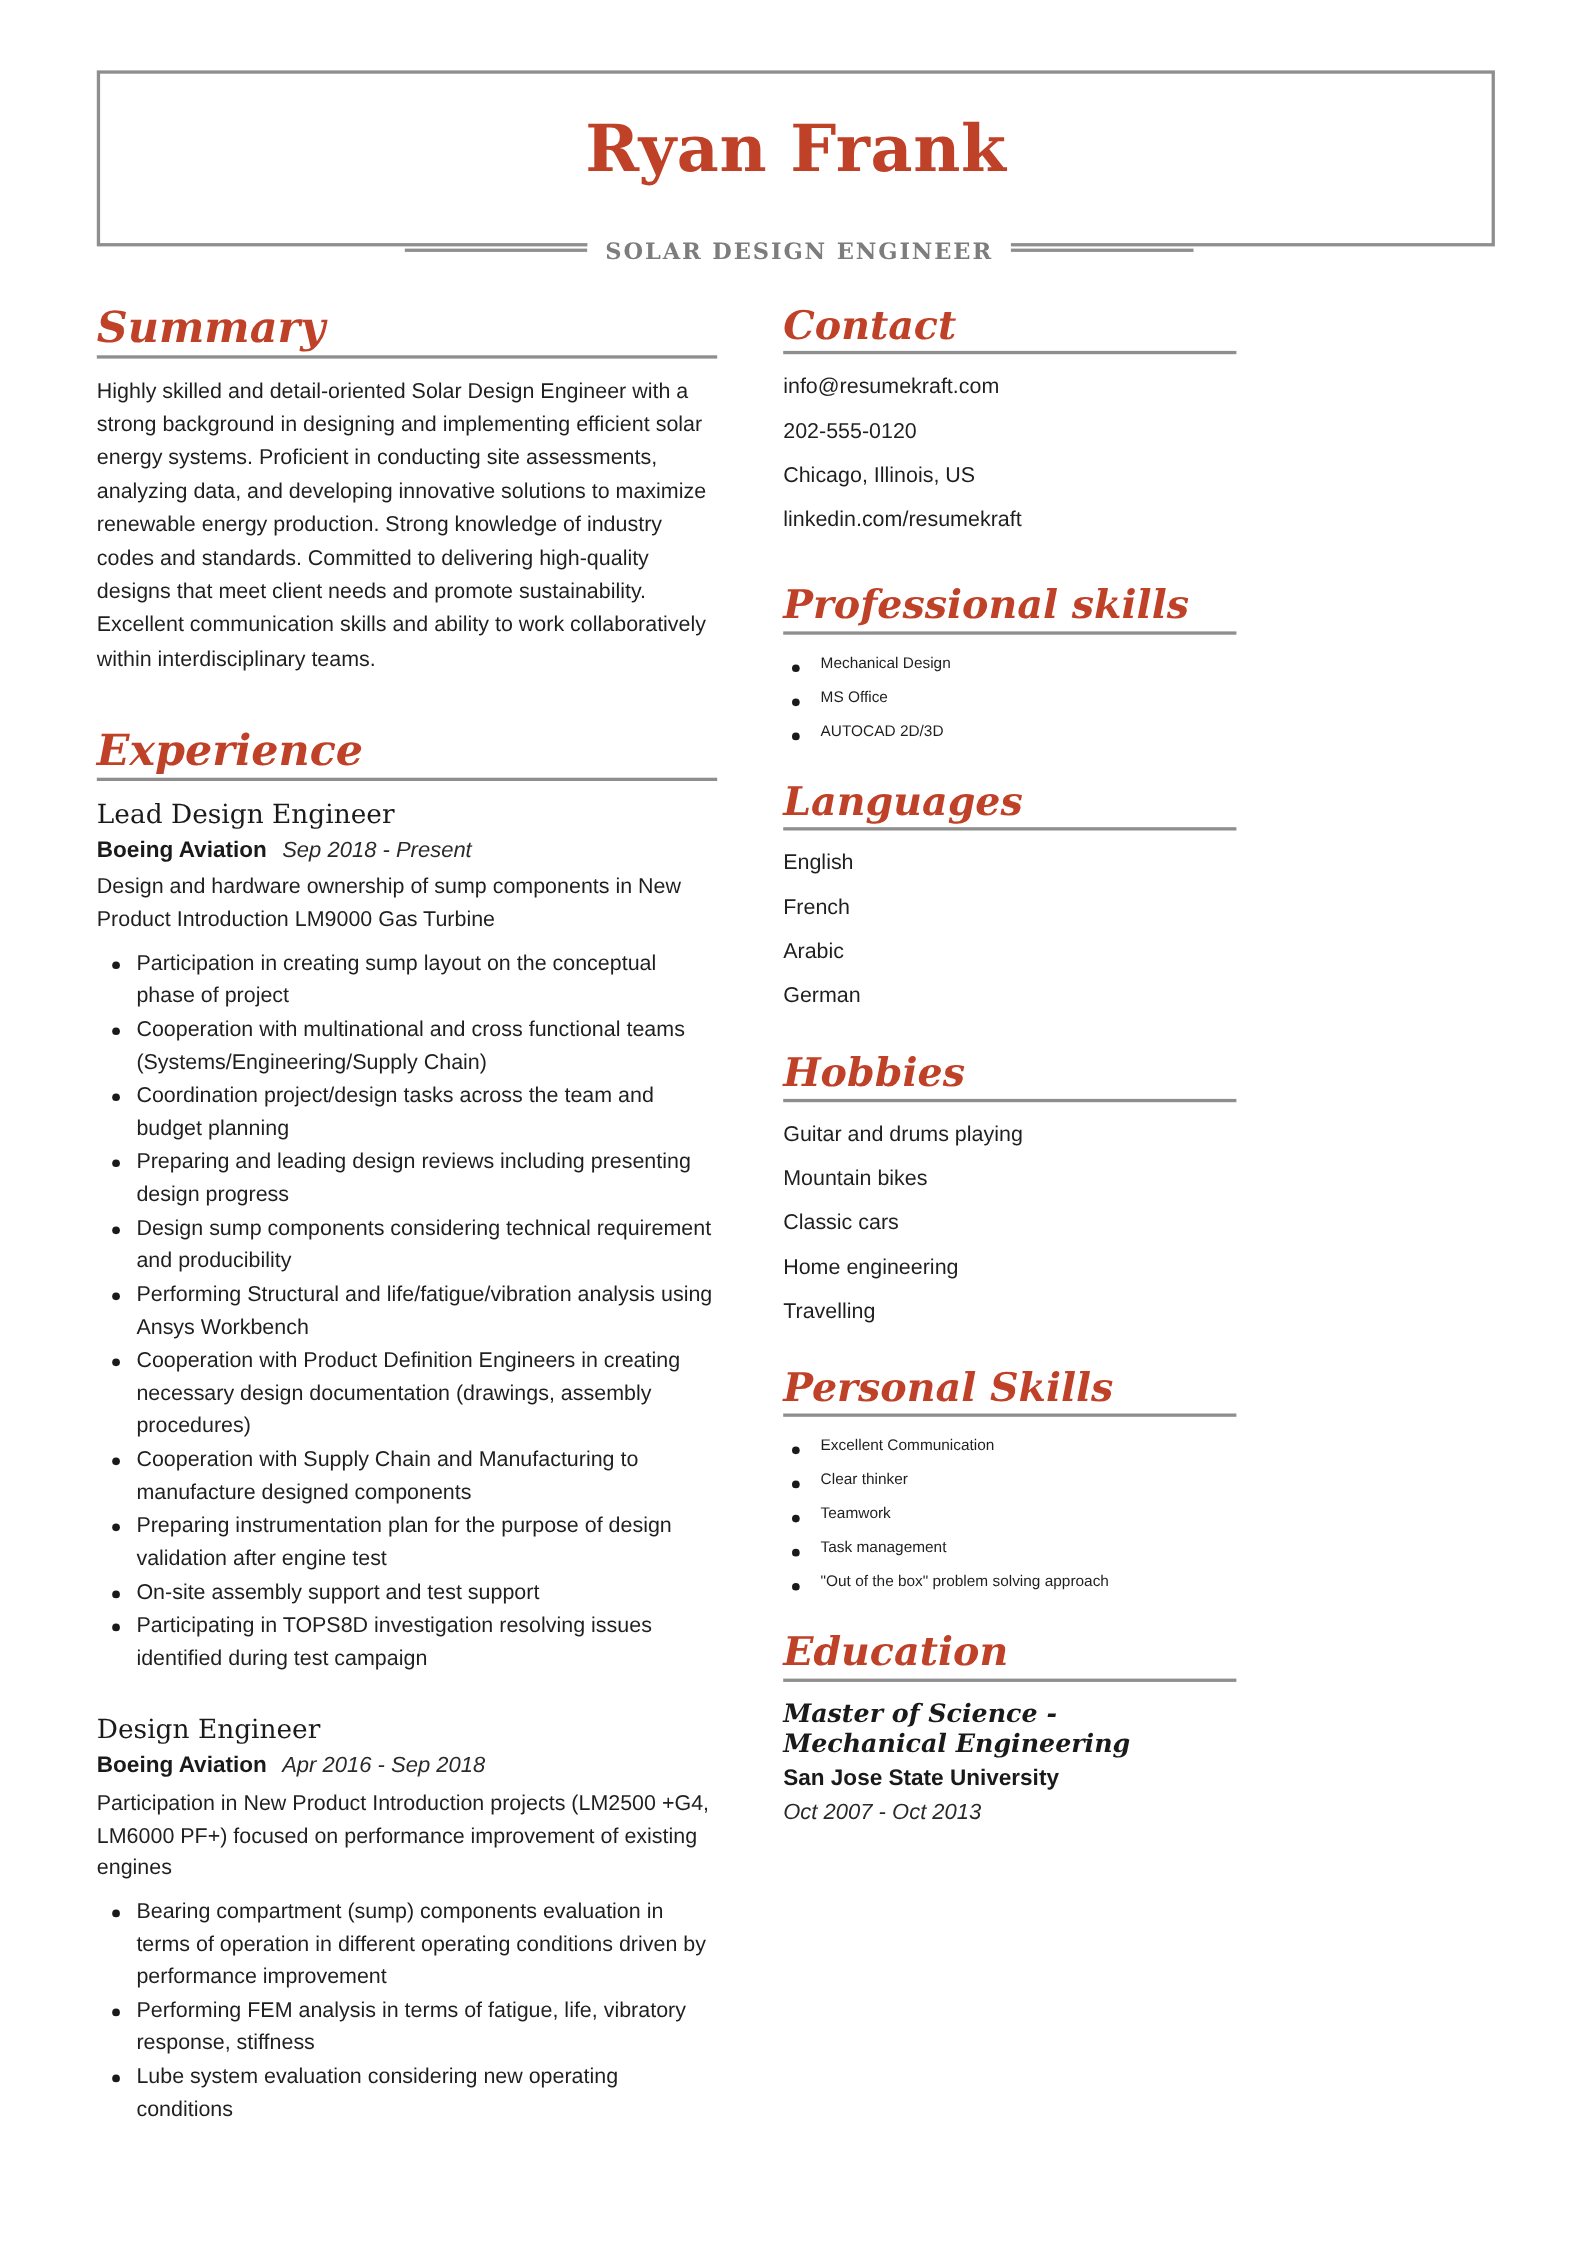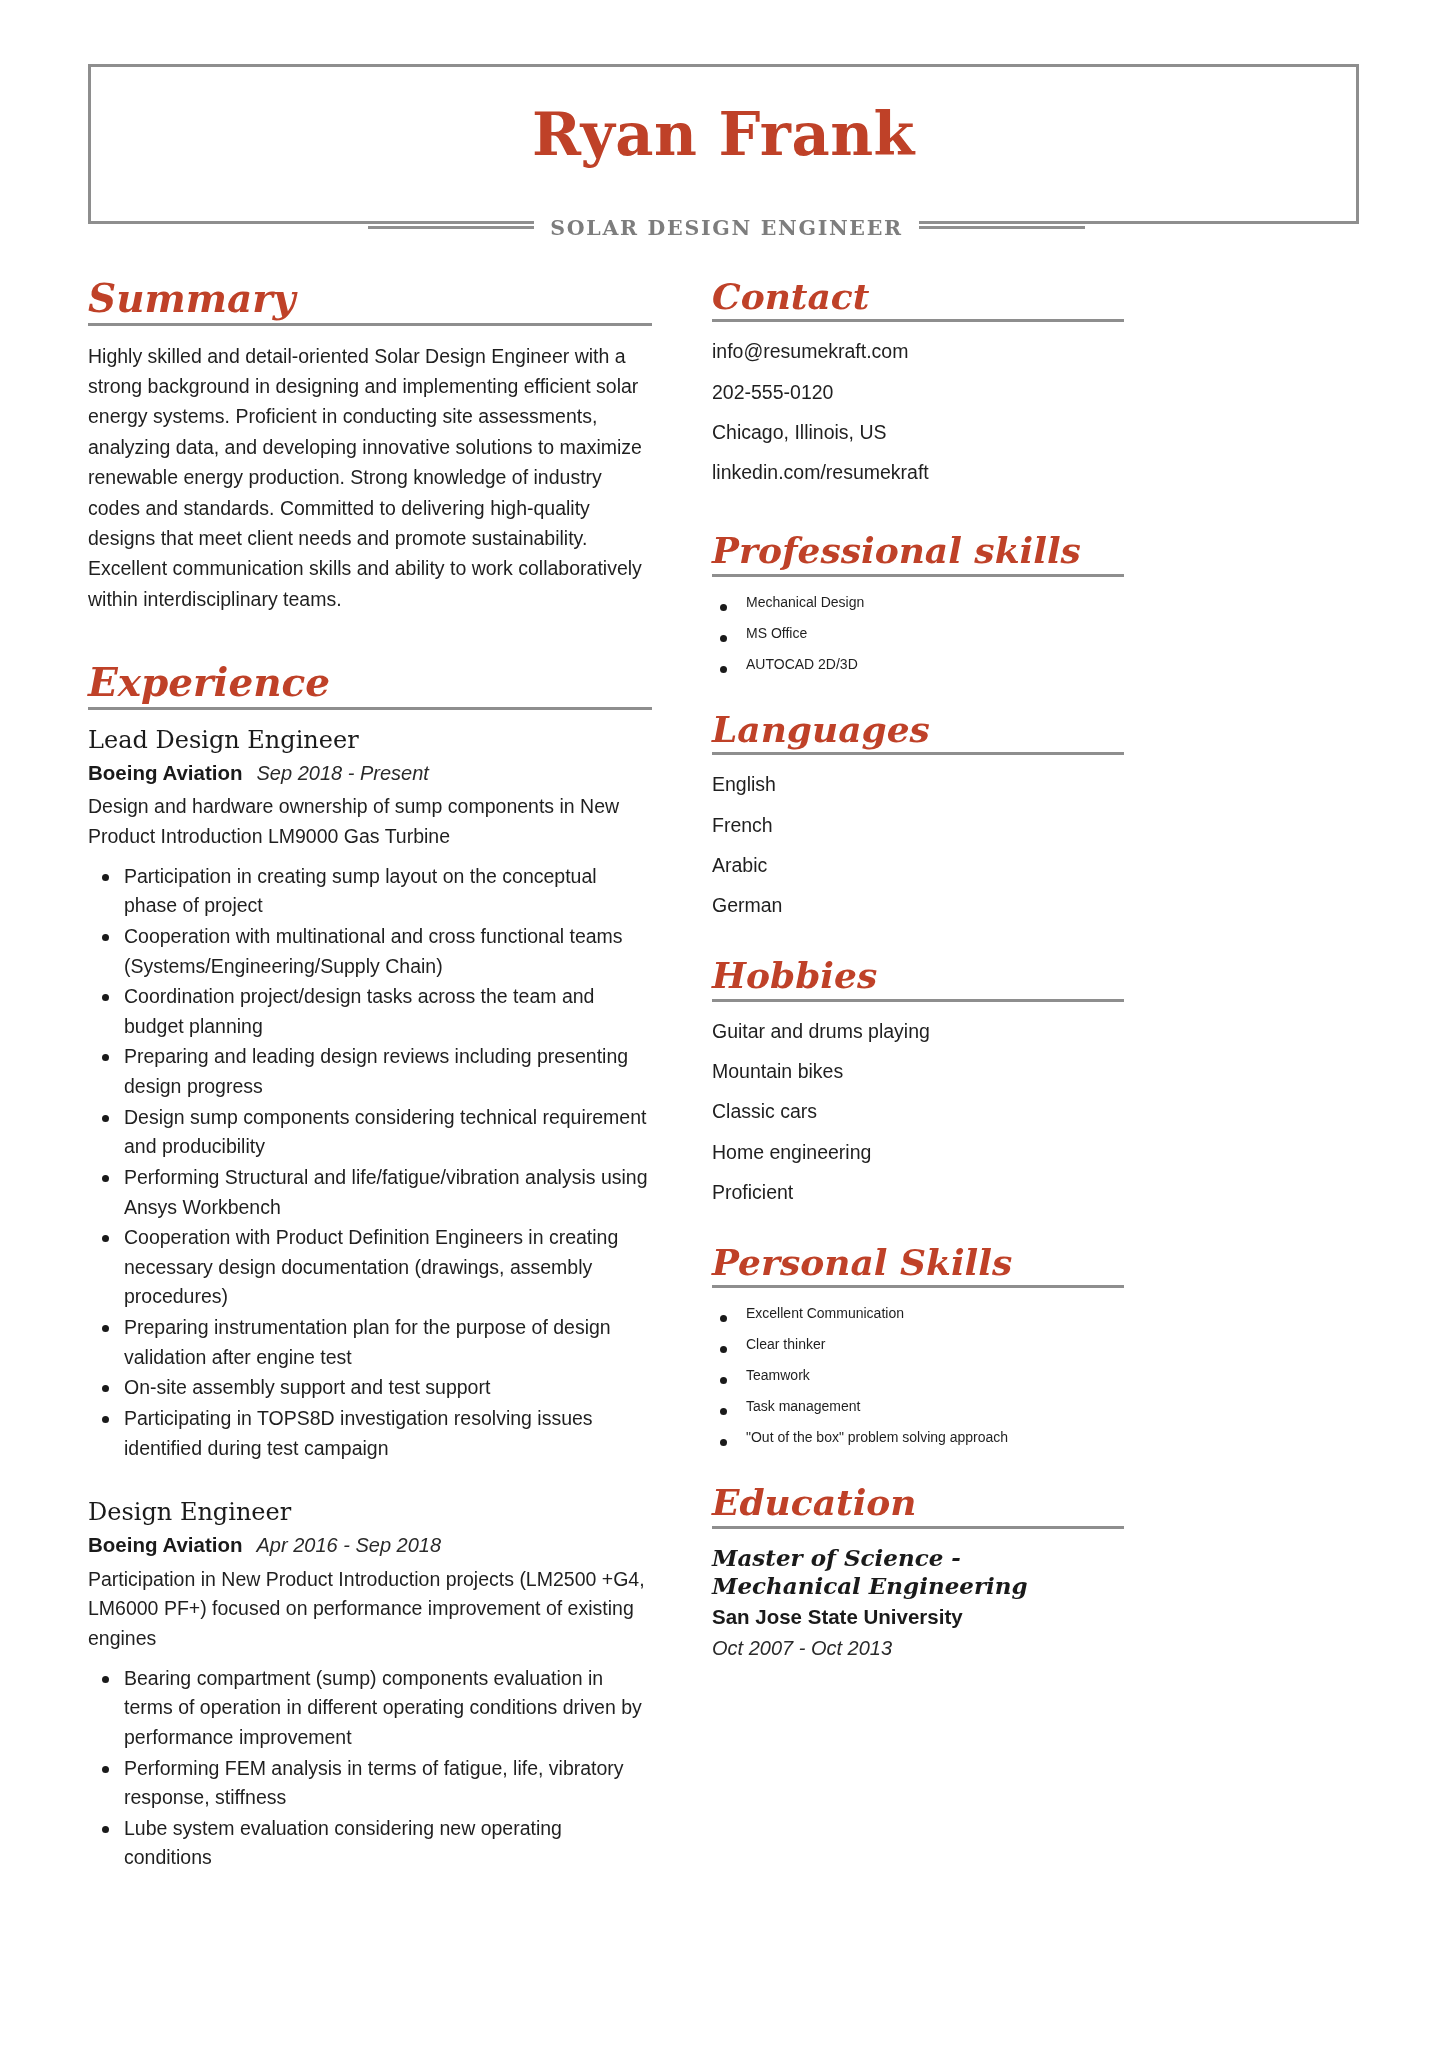--- a/index.html
+++ b/index.html
@@ -295,20 +295,21 @@
           </div>
           <div class="job-desc">Design and hardware ownership of sump components in New Product Introduction LM9000 Gas Turbine</div>
           <ul class="bullets">
             <li>Participation in creating sump layout on the conceptual phase of project</li>
             <li>Cooperation with multinational and  cross functional teams (Systems/Engineering/Supply Chain)</li>
             <li>Coordination project/design tasks across the team and budget planning</li>
             <li>Preparing and leading design reviews including presenting design progress</li>
             <li>Design sump components considering technical requirement and producibility</li>
             <li>Performing Structural and life/fatigue/vibration analysis using Ansys Workbench</li>
             <li>Cooperation with Product Definition Engineers in creating necessary design documentation (drawings, assembly procedures)</li>
+            <li>Cooperation with Supply Chain and Manufacturing to manufacture designed components</li>
             <li>Preparing instrumentation plan for the purpose of design validation after engine test</li>
             <li>On-site assembly support and test support</li>
             <li>Participating in TOPS8D investigation resolving issues identified during test campaign</li>
           </ul>
         </div>
 
         <div class="gap-small"></div>
 
         <div class="job">
           <div class="job-title">Design Engineer</div>
@@ -368,21 +369,21 @@
       <div class="gap-small"></div>
 
       <div class="sec">
         <div class="sec-title">Hobbies</div>
         <div class="sec-rule"></div>
         <ul class="plain-list">
           <li>Guitar and drums playing</li>
           <li>Mountain bikes</li>
           <li>Classic cars</li>
           <li>Home engineering</li>
-          <li>Proficient</li>
+          <li>Travelling</li>
         </ul>
       </div>
 
       <div class="gap-small"></div>
 
       <div class="sec">
         <div class="sec-title">Personal Skills</div>
         <div class="sec-rule"></div>
         <ul class="side-bullets">
           <li>Excellent Communication</li>

